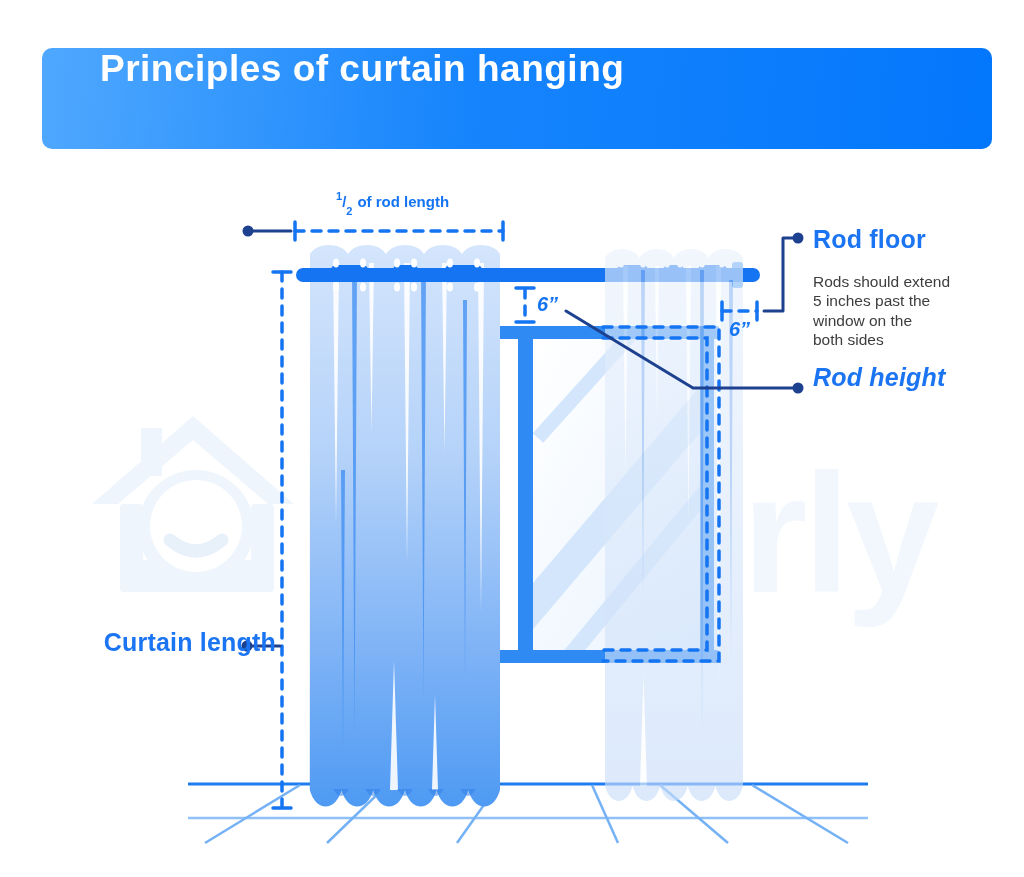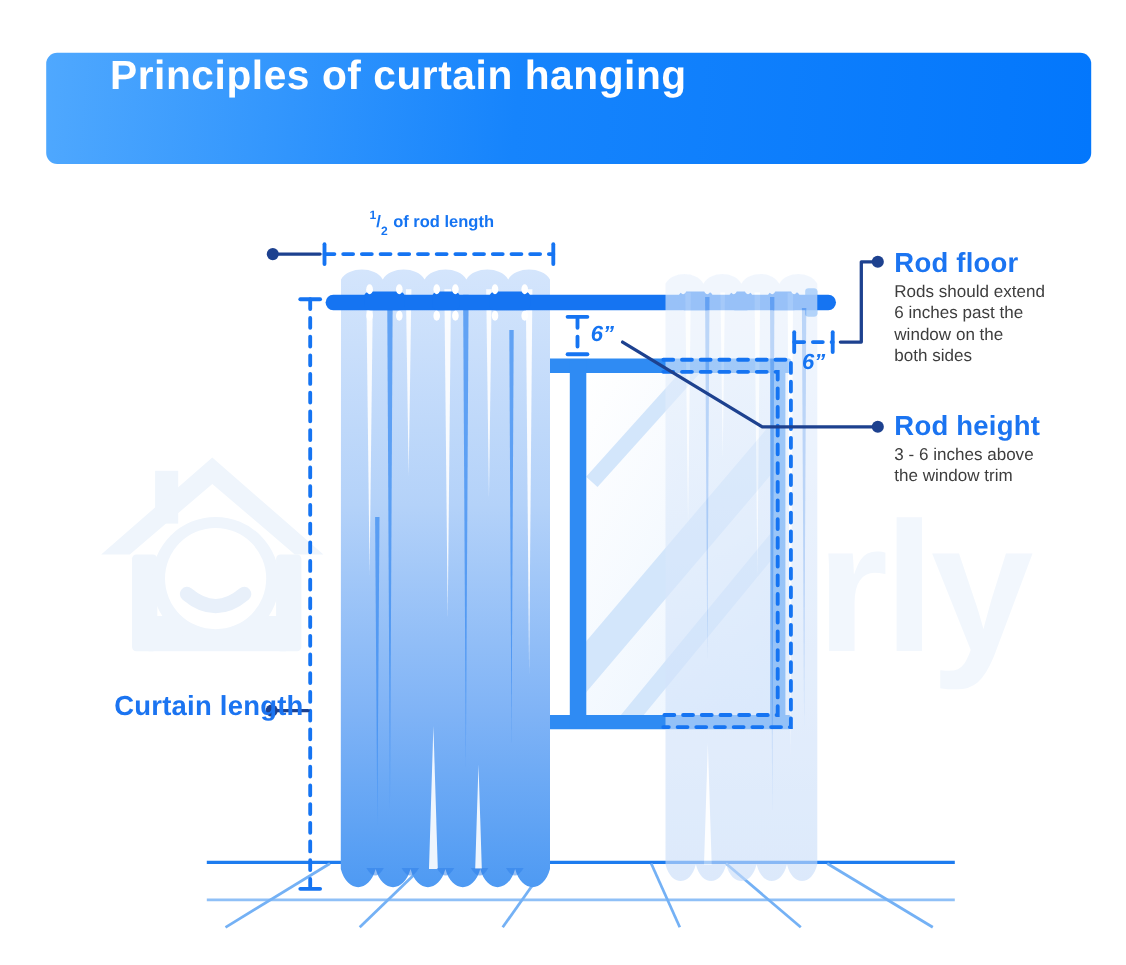--- a/index.html
+++ b/index.html
@@ -224,31 +224,27 @@
   <header class="abs banner">
     <h1>Principles of curtain hanging</h1>
   </header>
 
   <div class="abs fraction-label" style="left:336px;top:191px;text-align:center;">
     <sup>1</sup><span>/</span><sub>2</sub><span class="fr-text">of rod length</span>
   </div>
 
 
   <div class="abs h-label" style="left:813px;top:226px;">Rod floor</div>
-  <div class="abs desc" style="left:813px;top:256px;">
+  <div class="abs desc" style="left:813px;top:272px;">
     <div>Rods should extend</div>
-    <div>6 inches past the</div>
+    <div>5 inches past the</div>
     <div>window on the</div>
     <div>both sides</div>
   </div>
 
-  <div class="abs h-label" style="left:813px;top:374px;">Rod height</div>
-  <div class="abs desc" style="left:813px;top:404px;">
-    <div>3 - 6 inches above</div>
-    <div>the window trim</div>
-  </div>
+  <div class="abs h-label" style="left:813px;top:364px;font-style:italic;">Rod height</div>
 
   <div class="abs h-label right" style="left:58px;top:629px;width:178px;margin-left:40px;">Curtain length</div>
 
   <div class="abs six" style="left:537px;top:293px;">6”</div>
   <div class="abs six" style="left:729px;top:318px;">6”</div>
 
 </div>
 
 </body></html>

